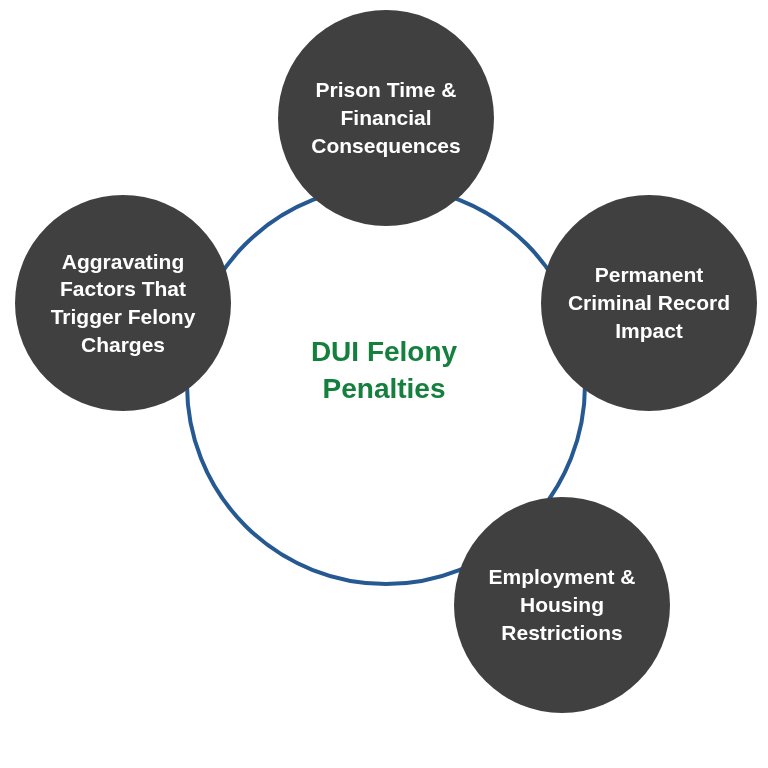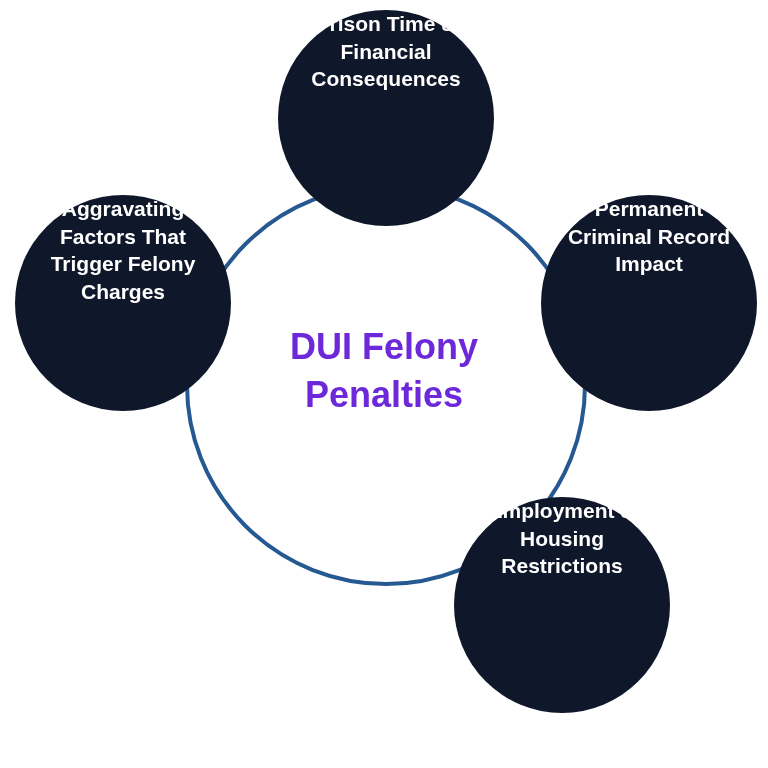--- a/index.html
+++ b/index.html
@@ -20,23 +20,23 @@
     box-sizing: border-box;
     border: 4px solid #265992;
     border-radius: 50%;
     z-index: 1;
   }
   .node {
     position: absolute;
     width: 216px;
     height: 216px;
     border-radius: 50%;
-    background: #0f172a;
+    background: #404040;
     display: flex;
-    align-items: flex-start;
+    align-items: center;
     justify-content: center;
     z-index: 2;
   }
   .node-label {
     color: #ffffff;
     font-weight: bold;
     font-size: 21px;
     line-height: 1.32;
     text-align: center;
     white-space: pre-line;
@@ -44,23 +44,23 @@
   .node-top          { left: 278px; top: 10px;  }
   .node-right        { left: 541px; top: 195px; }
   .node-bottom-right { left: 454px; top: 497px; }
   .node-bottom-left  { left: 102px; top: 497px; }
   .node-left         { left: 15px;  top: 195px; }
   .center-title {
     position: absolute;
     left: 50%;
     top: 371px;
     transform: translate(-50%, -50%);
-    color: #6d28d9;
+    color: #15803d;
     font-weight: bold;
-    font-size: 36px;
+    font-size: 28px;
     line-height: 1.32;
     text-align: center;
     white-space: pre-line;
     z-index: 3;
   }
 </style>
 </head>
 <body>
 
 <div class="canvas">

